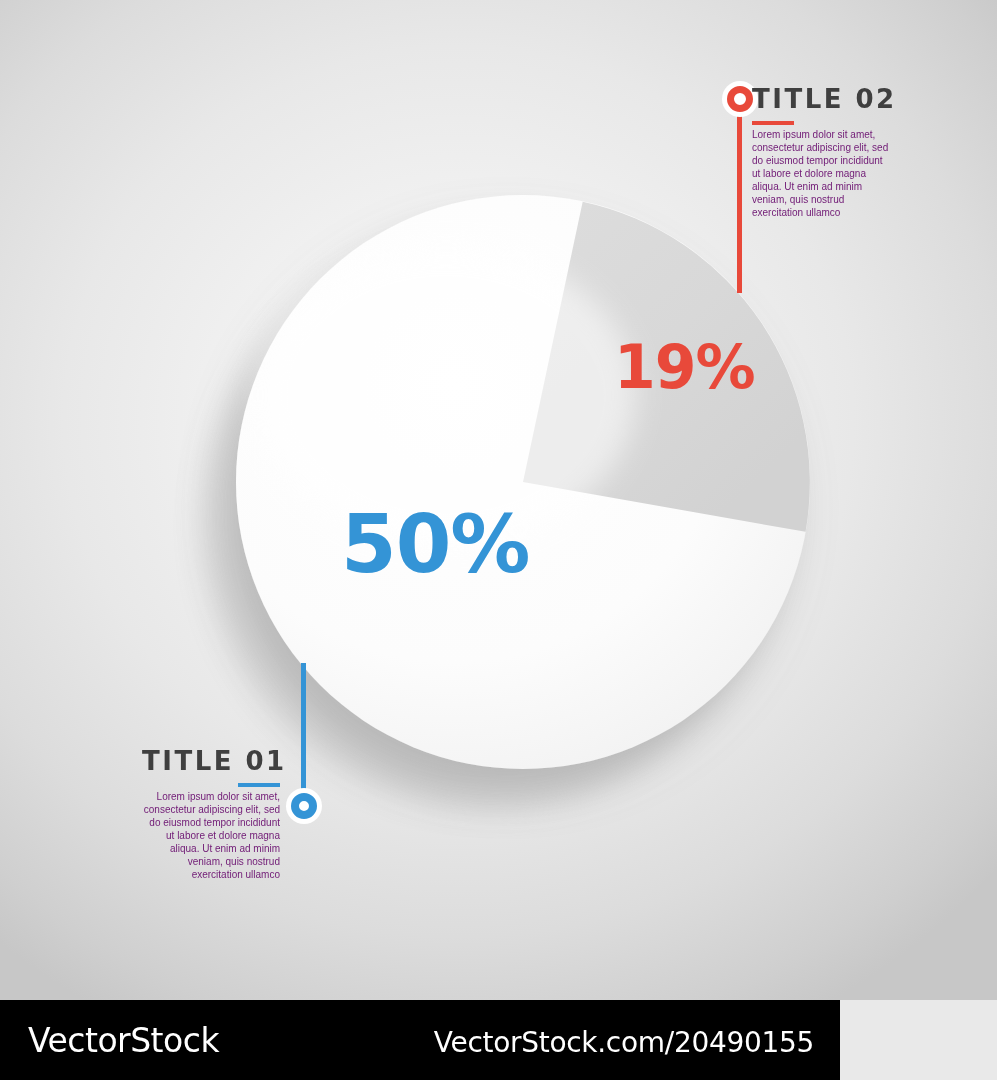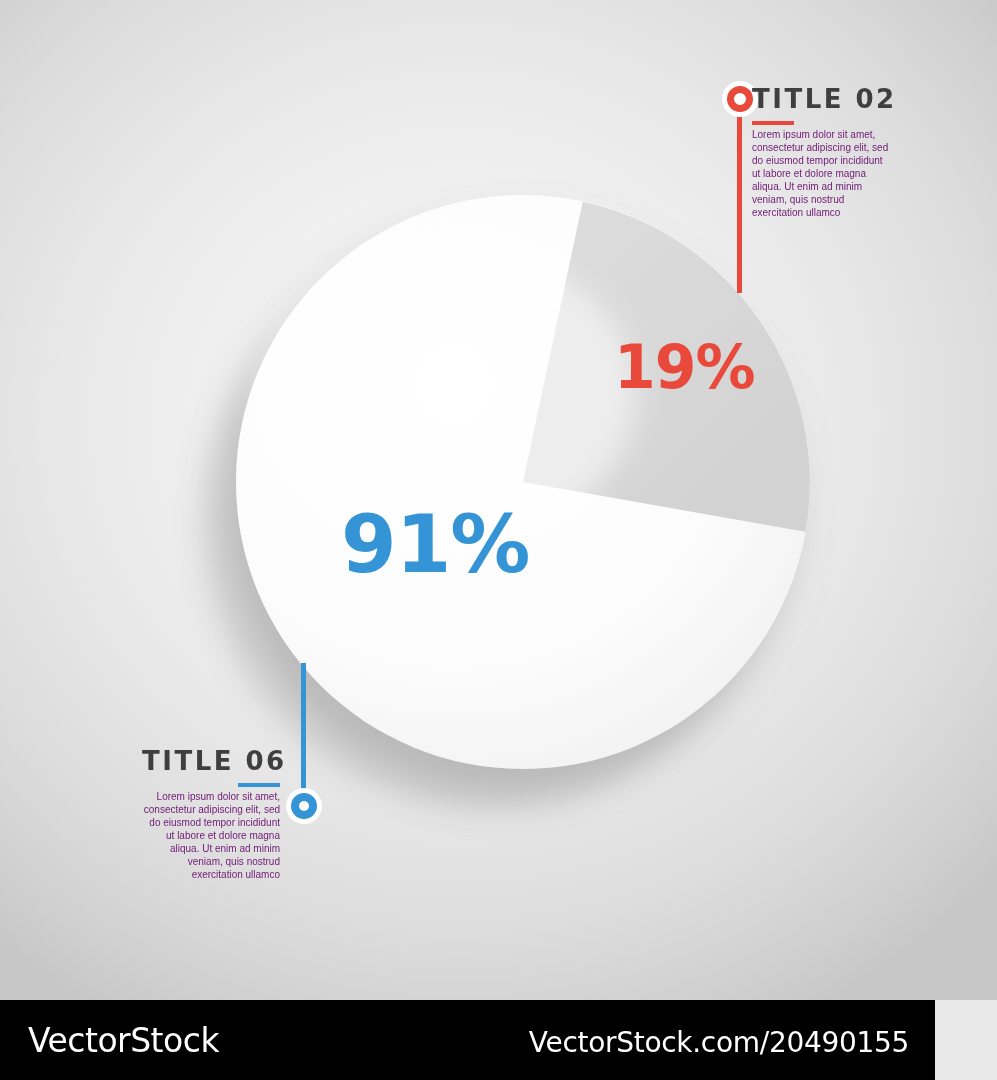--- a/index.html
+++ b/index.html
@@ -120,21 +120,21 @@
   #marker-01 .marker-inner {
     width: 26px; height: 26px;
     border: 8px solid #3494d6;
     background: #ffffff;
   }
 
   
   #footer {
     position: absolute;
     left: 0; top: 1000px;
-    width: 935px; height: 80px;
+    width: 840px; height: 80px;
     background: #000000;
     color: #ffffff;
   }
   #footer-brand {
     position: absolute;
     left: 28px; top: 21px;
     font-family: "DejaVu Sans", sans-serif;
     font-size: 33px;
     letter-spacing: -0.5px;
   }
@@ -180,41 +180,41 @@
 
       <path d="M 287 287
                L 346.68 6.73
                A 287 287 0 0 1 569.58 336.83
                Z" fill="url(#gMinor)"></path>
 
       <ellipse cx="210" cy="200" rx="190" ry="150" fill="#ffffff" opacity="0.55" filter="url(#softGlow)"></ellipse>
     </svg>
   </div>
 
-  <div class="pct" id="pct-81">91%</div>
+  <div class="pct" id="pct-81">50%</div>
   <div class="pct" id="pct-19">19%</div>
 
   <div class="conn-line" id="conn-line-02"></div>
   <div class="marker" id="marker-02">
     <div class="marker-inner"></div>
   </div>
 
   <div class="callout" id="callout-02">
     <div class="callout-title">TITLE 02</div>
     <div class="callout-rule"></div>
     <div class="callout-body">Lorem ipsum dolor sit amet, consectetur adipiscing elit, sed do eiusmod tempor incididunt ut labore et dolore magna aliqua. Ut enim ad minim veniam, quis nostrud exercitation ullamco</div>
   </div>
 
   <div class="conn-line" id="conn-line-01"></div>
   <div class="marker" id="marker-01">
     <div class="marker-inner"></div>
   </div>
 
   <div class="callout" id="callout-01">
-    <div class="callout-title">TITLE 06</div>
+    <div class="callout-title">TITLE 01</div>
     <div class="callout-rule"></div>
     <div class="callout-body">Lorem ipsum dolor sit amet, consectetur adipiscing elit, sed do eiusmod tempor incididunt ut labore et dolore magna aliqua. Ut enim ad minim veniam, quis nostrud exercitation ullamco</div>
   </div>
 
   <div id="footer">
     <div id="footer-brand">VectorStock</div>
     <div id="footer-url">VectorStock.com/20490155</div>
   </div>
 
 </div>

